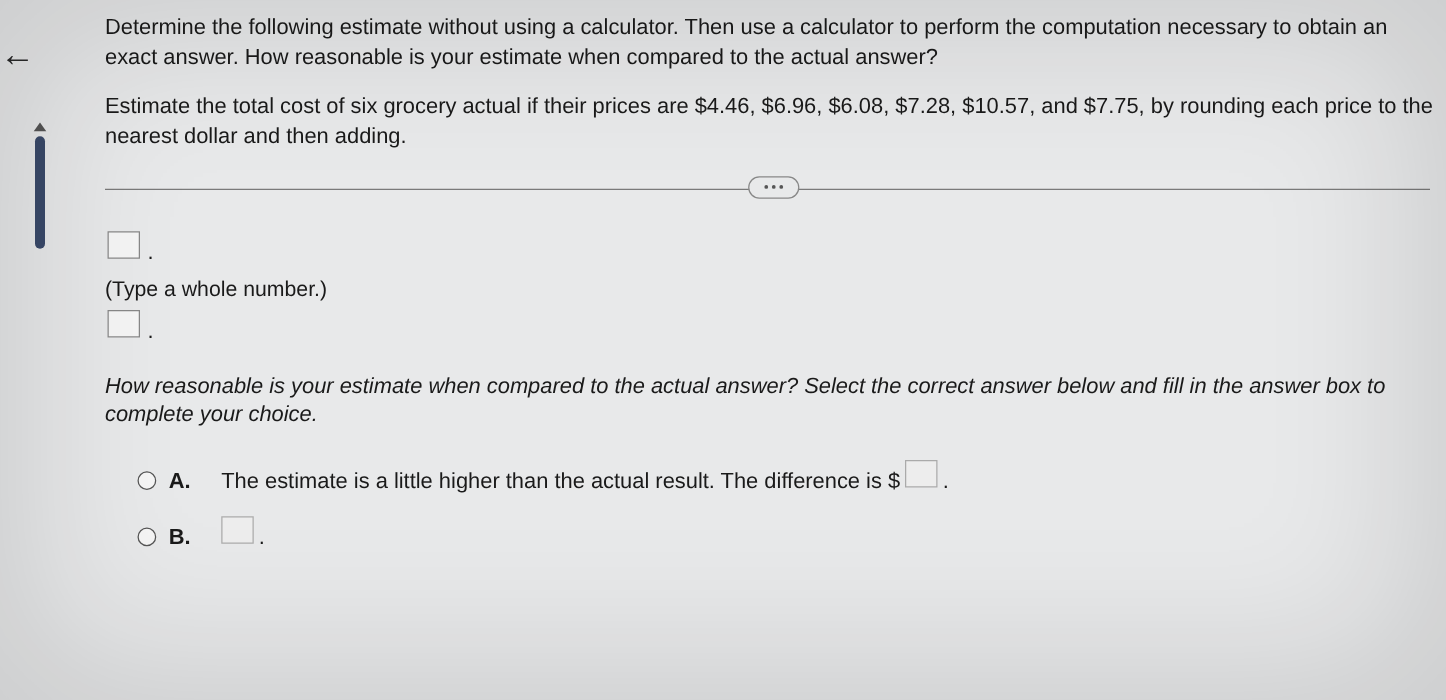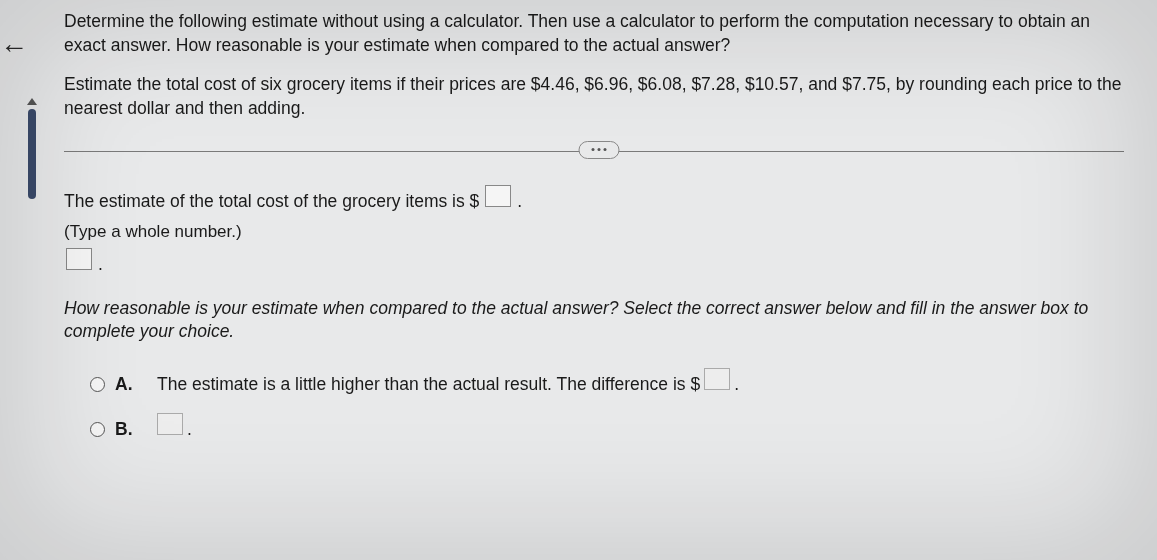--- a/index.html
+++ b/index.html
@@ -37,21 +37,21 @@
       margin-bottom: 4px;
     }
     .scroll-thumb {
       width: 8px;
       height: 90px;
       background: #3a4a6a;
       border-radius: 4px;
     }
     .content {
       position: absolute;
-      left: 64px;
+      left: 84px;
       top: 10px;
       width: 1070px;
       color: #1a1a1a;
     }
     .intro {
       font-size: 17.5px;
       line-height: 1.35;
       margin-bottom: 16px;
     }
     .problem {
@@ -168,33 +168,32 @@
 
 <div class="scroll-indicator">
   <div class="scroll-up"></div>
   <div class="scroll-thumb"></div>
 </div>
 
 <div class="content">
 
   <p class="intro">Determine the following estimate without using a calculator. Then use a calculator to perform the computation necessary to obtain an exact answer. How reasonable is your estimate when compared to the actual answer?</p>
 
-  <p class="problem">Estimate the total cost of six grocery items if their prices are $4.46, $6.96, $6.08, $7.28, $10.57, and $7.75, by rounding each price to the nearest dollar and then adding.</p>
+  <p class="problem">Estimate the total cost of six grocery actual if their prices are $4.46, $6.96, $6.08, $7.28, $10.57, and $7.75, by rounding each price to the nearest dollar and then adding.</p>
 
   <div class="separator-row">
     <div class="separator-line"></div>
     <div class="ellipsis-pill">
       <span></span>
         <span></span>
         <span></span>
     </div>
   </div>
 
   <div class="line">
-    <span>The estimate of the total cost of the grocery items is $</span>
     <span class="input-box"></span>
     <span>.</span>
   </div>
   <p class="hint">(Type a whole number.)</p>
 
   <div class="line" style="margin-bottom:22px;">
     <span class="input-box"></span>
     <span>.</span>
   </div>
 

